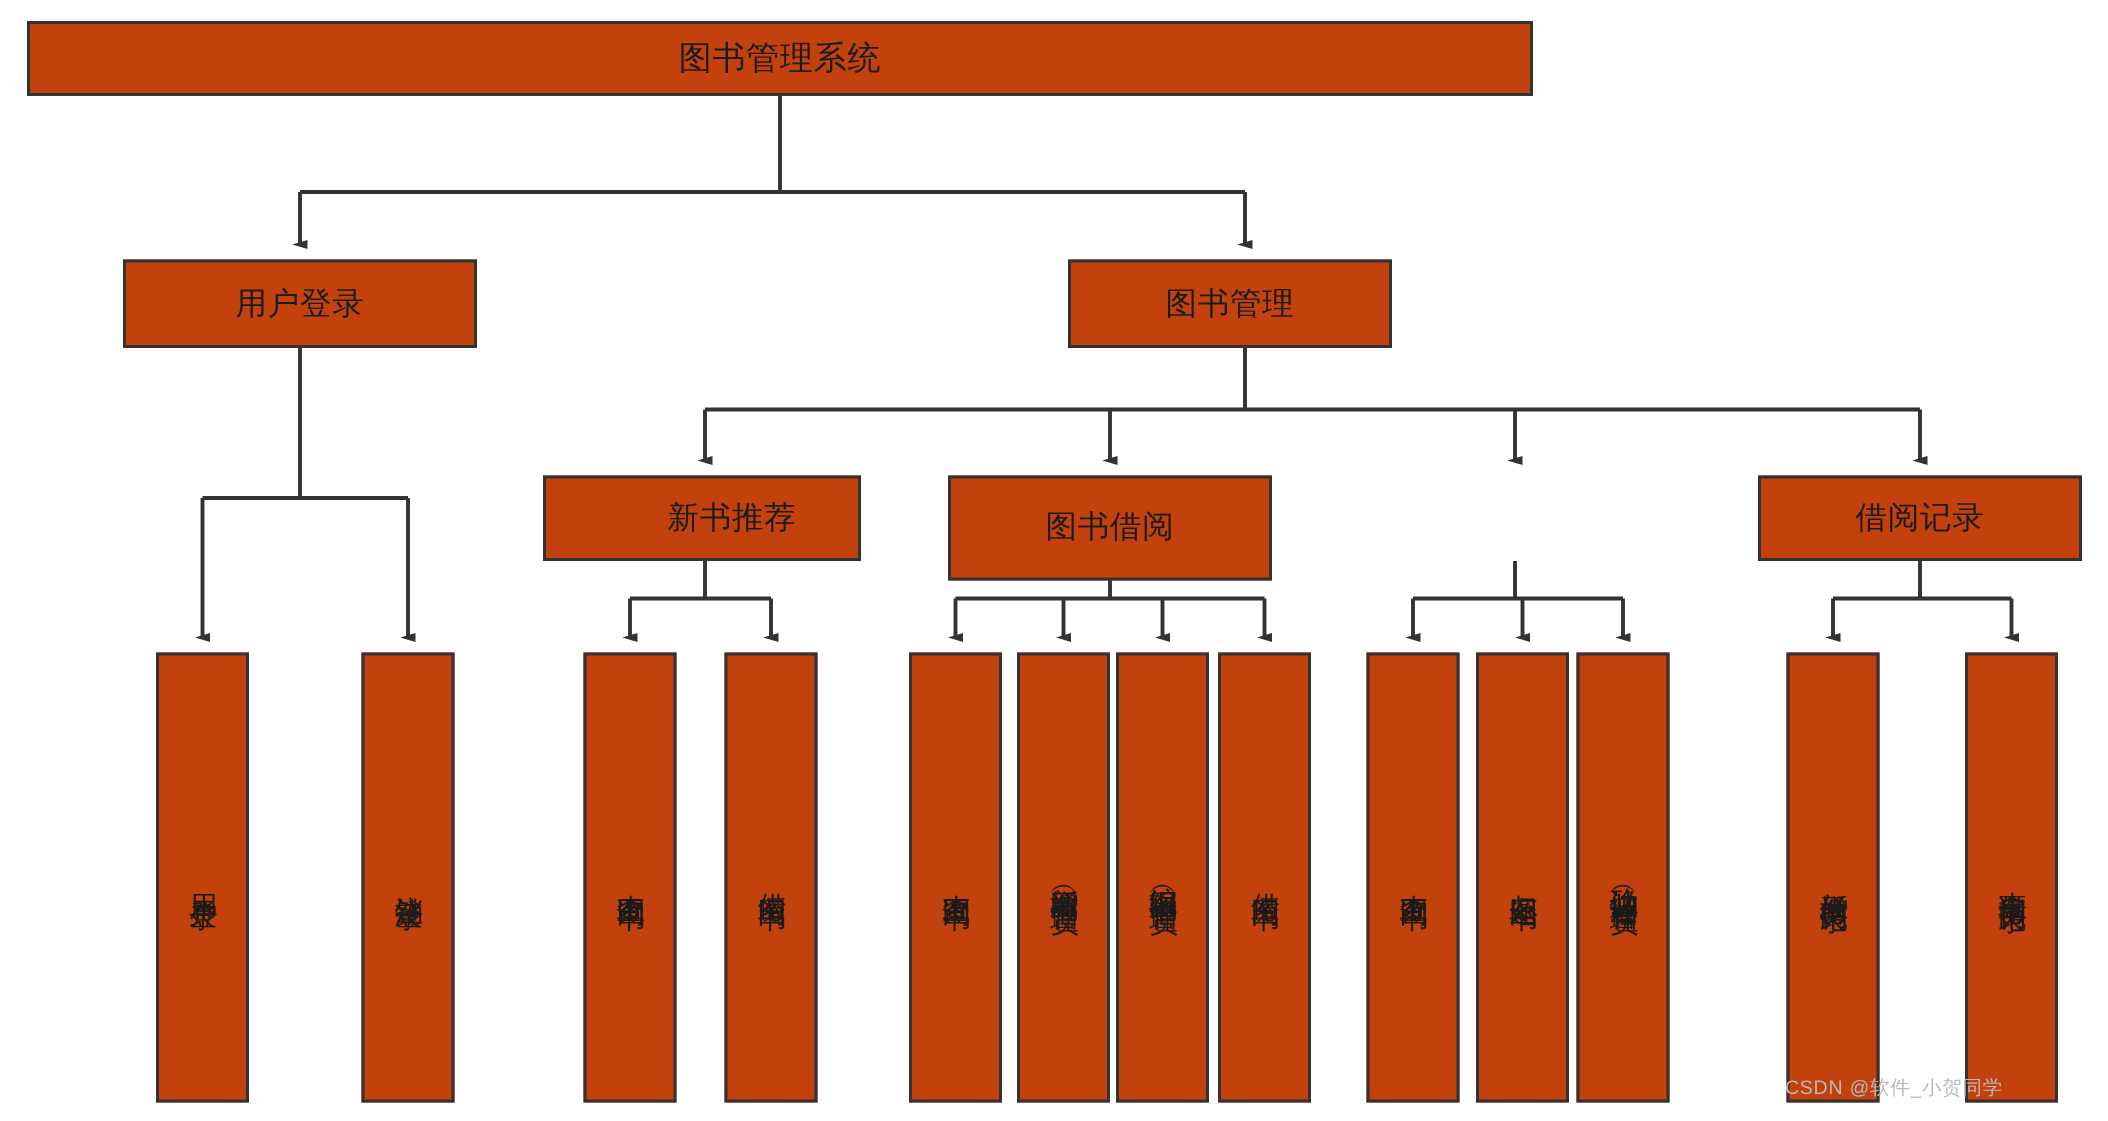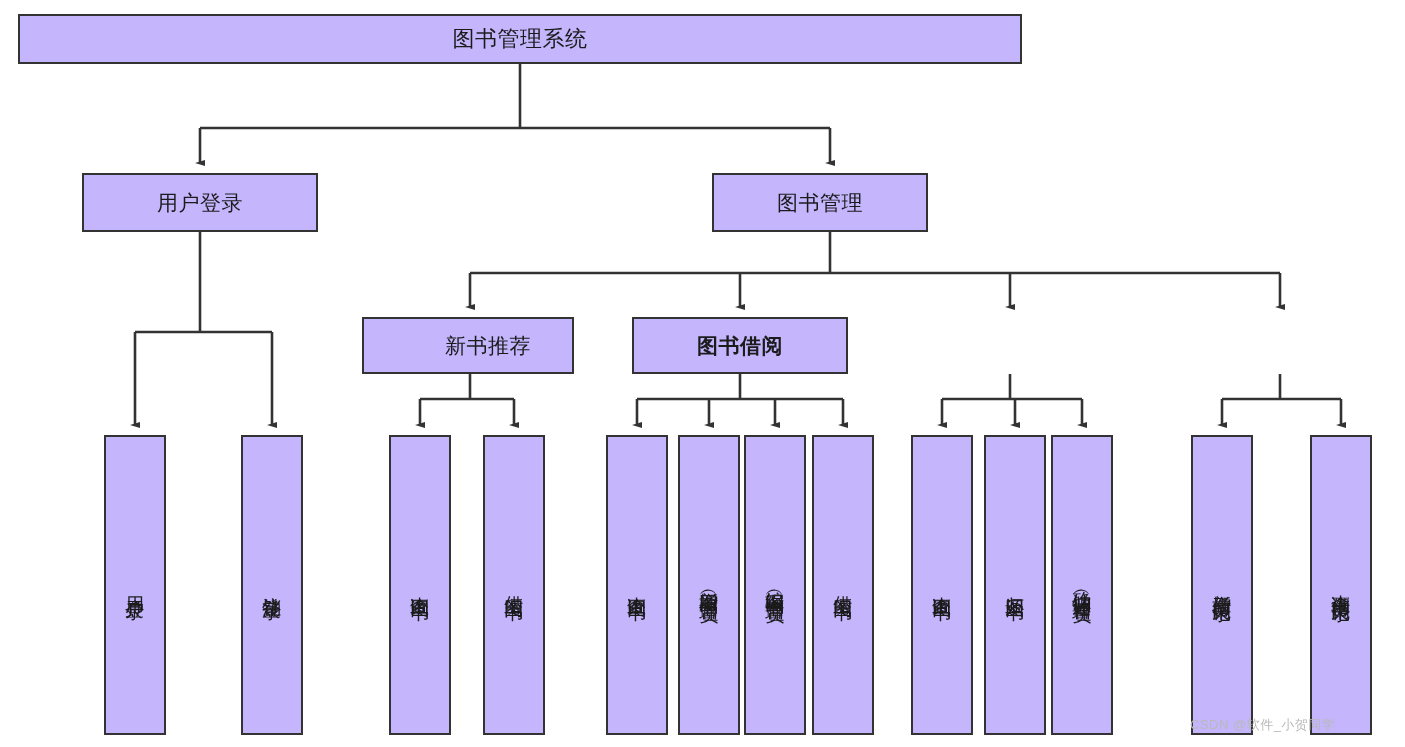--- a/index.html
+++ b/index.html
@@ -23,21 +23,21 @@
     left: 0;
     top: 0;
     width: 1405px;
     height: 747px;
     pointer-events: none;
   }
   .node {
     position: absolute;
     box-sizing: border-box;
     border: 2px solid #333333;
-    background: #c4b5fd;
+    background: #c2410c;
     display: flex;
     align-items: center;
     justify-content: center;
     color: #1b1b1b;
     line-height: 1.12;
   }
   .node.h {
     font-size: 21px;
     letter-spacing: 0.5px;
   }
@@ -120,21 +120,22 @@
       <path d="M1341,399 L1341,425" marker-end="url(#arrow)"></path>
     </g>
   </svg>
 
   <div class="node root h" style="left:18px; top:14px; width:1004px; height:50px;">图书管理系统</div>
 
   <div class="node h" style="left:82px; top:173px; width:236px; height:59px;">用户登录</div>
   <div class="node h" style="left:712px; top:173px; width:216px; height:59px;">图书管理</div>
 
   <div class="node h" style="left:362px; top:317px; width:212px; height:57px;padding-left:40px;">新书推荐</div>
-  <div class="node h" style="left:632px; top:317px; width:216px; height:57px;font-weight:bold;">图书借阅</div>
+  <div class="node h" style="left:632px; top:317px; width:216px; height:70px;">图书借阅</div>
+  <div class="node h" style="left:1172px; top:317px; width:216px; height:57px;">借阅记录</div>
 
   <div class="node v" style="left:104px; top:435px; width:62px; height:300px;">
     <span class="vlabel">用户登录</span>
   </div>
   <div class="node v" style="left:241px; top:435px; width:62px; height:300px;">
     <span class="vlabel">注销登录</span>
   </div>
 
   <div class="node v" style="left:389px; top:435px; width:62px; height:300px;">
     <span class="vlabel">查询图书</span>

